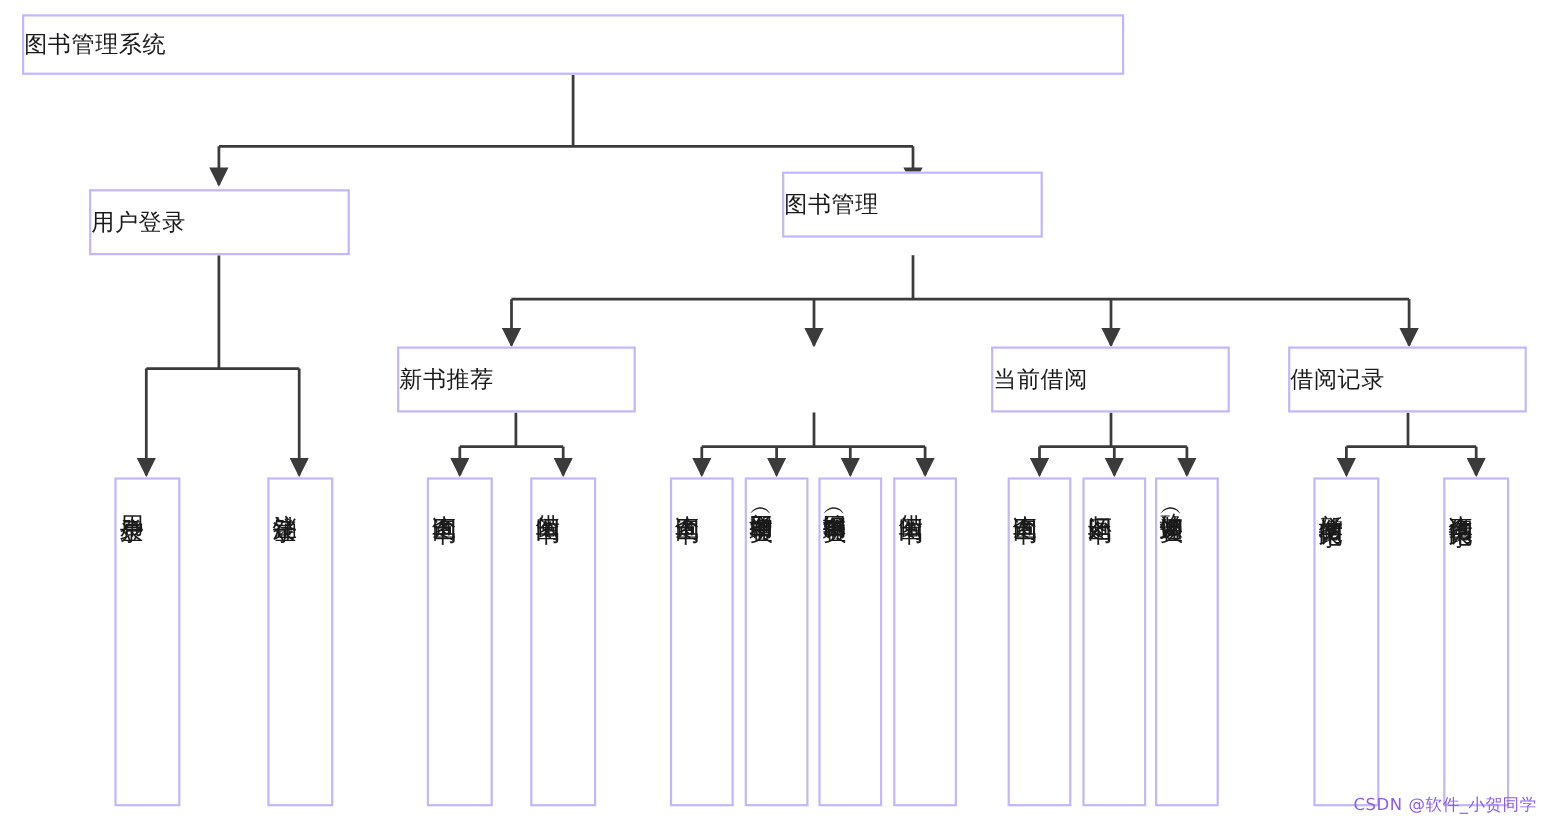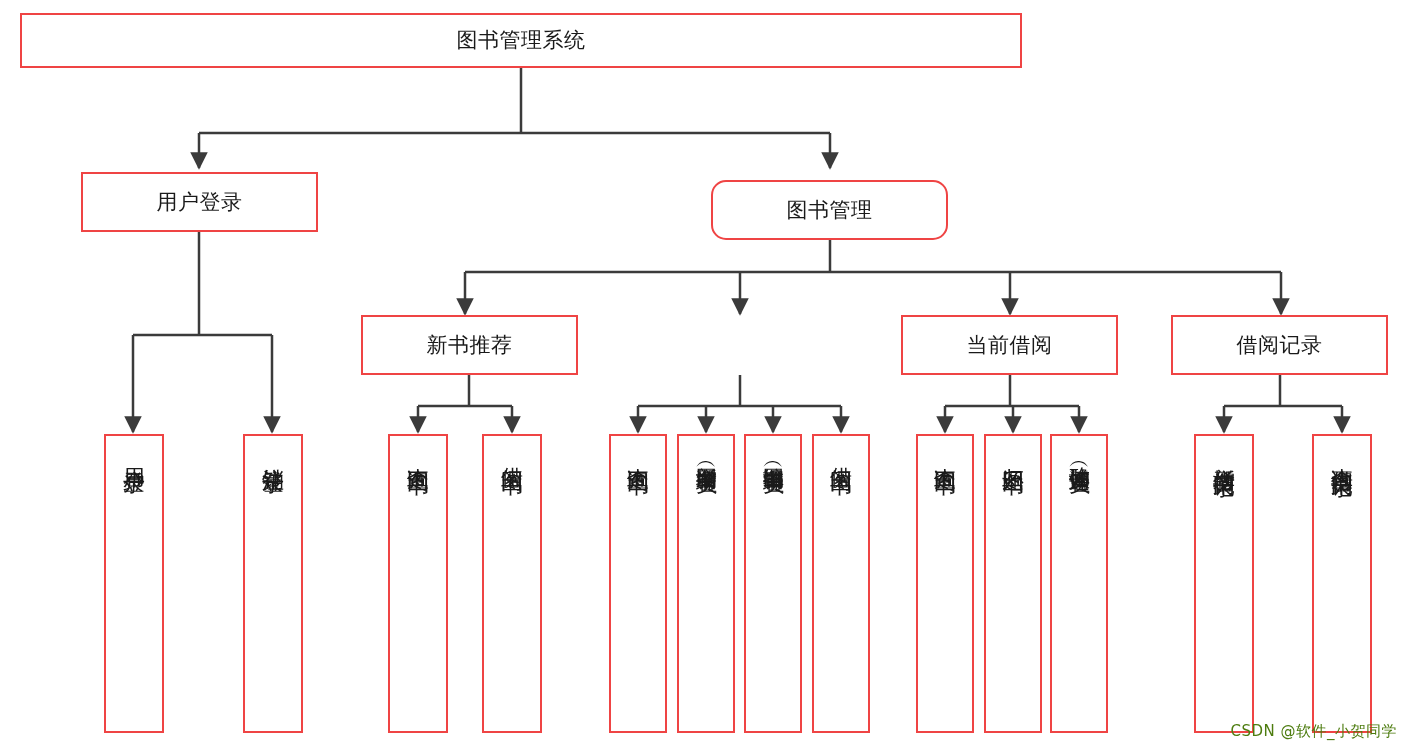--- a/index.html
+++ b/index.html
@@ -17,25 +17,25 @@
   svg#edges{
     position:absolute;
     left:0; top:0;
     width:1405px;
     height:747px;
     pointer-events:none;
   }
   .node{
     position:absolute;
     box-sizing:border-box;
-    border:2px solid #ef4444;
+    border:2px solid #c4b5fd;
     background:#ffffff;
     display:flex;
     align-items:center;
-    justify-content:center;
+    justify-content:flex-start;
     color:#1a1a1a;
   }
   .node-label{
     display:block;
     white-space:nowrap;
     letter-spacing:0.5px;
   }
   .node.horiz .node-label{
     font-size:21px;
     line-height:1;
@@ -53,21 +53,21 @@
   }
   .node.vert.tall-text .node-label{
     font-size:21px;
     letter-spacing:1px;
   }
   #watermark{
     position:absolute;
     right:8px;
     bottom:6px;
     font-size:15px;
-    color:#4d7c0f;
+    color:#8b5cf6;
     white-space:nowrap;
     letter-spacing:0.5px;
   }
 </style>
 </head>
 <body>
 
 <div id="canvas">
 
   <svg id="edges" viewBox="0 0 1405 747">
@@ -121,21 +121,21 @@
   </svg>
 
   <div class="node horiz" style="left:20px;top:13px;width:1002px;height:55px;">
     <span class="node-label">图书管理系统</span>
   </div>
 
   <div class="node horiz" style="left:81px;top:172px;width:237px;height:60px;">
     <span class="node-label">用户登录</span>
   </div>
 
-  <div class="node horiz" style="left:711px;top:180px;width:237px;height:60px;border-radius:15px;">
+  <div class="node horiz" style="left:711px;top:156px;width:237px;height:60px;">
     <span class="node-label">图书管理</span>
   </div>
 
   <div class="node horiz" style="left:361px;top:315px;width:217px;height:60px;">
     <span class="node-label">新书推荐</span>
   </div>
 
 
   <div class="node horiz" style="left:1171px;top:315px;width:217px;height:60px;">
     <span class="node-label">借阅记录</span>

